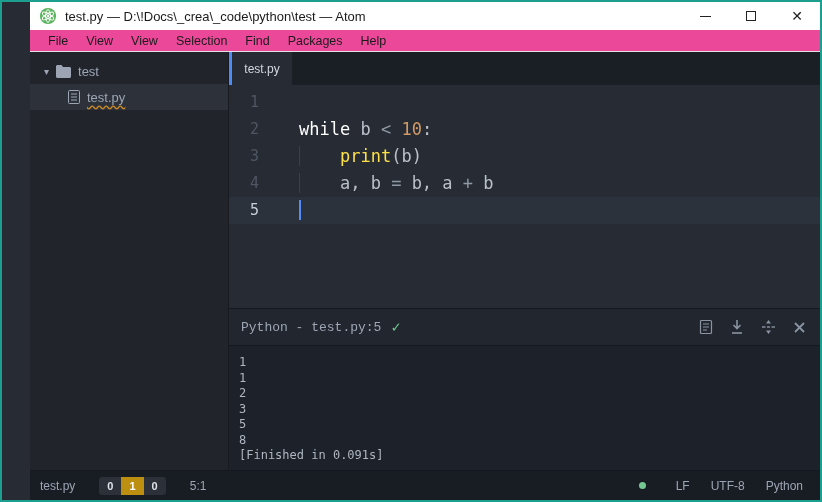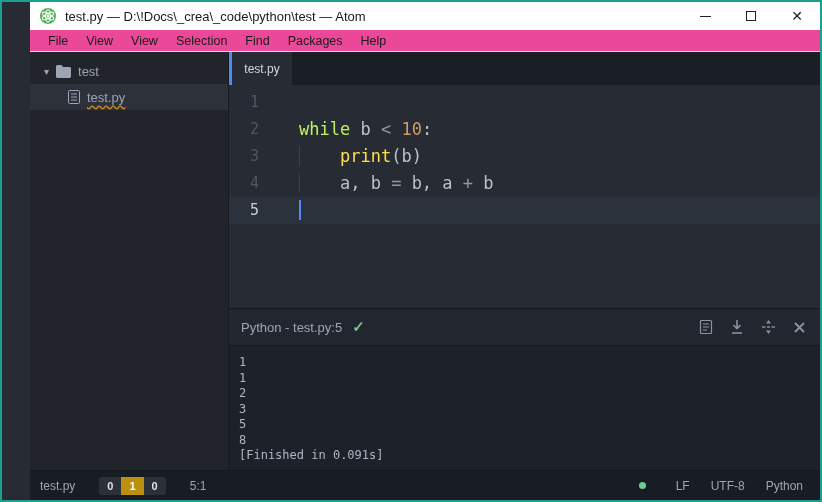--- a/index.html
+++ b/index.html
@@ -39,29 +39,29 @@
   
   .editor { height:223px; flex:0 0 auto; background:#272c34; font-family:"DejaVu Sans Mono", monospace; font-size:17px; padding-top:4px; overflow:hidden; }
   .code-line { display:flex; height:27px; line-height:27px; }
   .code-line.current { background:#2c323c; }
   .gutter { width:50px; flex:0 0 auto; text-align:right; padding-right:20px; color:#4f5663; font-size:15px; }
   .code-line.current .gutter { color:#c7ced8; }
   .code-text { position:relative; white-space:pre; padding-left:20px; color:#b9c0ca; }
   .tok.var  { color:#b9c0ca; }
   .tok.op   { color:#9099a3; }
   .tok.num  { color:#d19a66; }
-  .tok.kw   { color:#bef264;text-align:center; }
+  .tok.kw   { color:#ffffff;text-align:center; }
   .tok.fn   { color:#fde047; }
   .tok.punc { color:#b9c0ca; }
   .tok.lint-underline { text-decoration:underline wavy #cf8c25; text-decoration-skip-ink:none; text-underline-offset:5px; }
   .tok.guide { box-shadow: inset 1px 0 0 #3a414d; }
   .bookmark-dot { position:absolute; left:4px; top:50%; margin-top:-5px; width:10px; height:10px; border-radius:50%; background:#d19a66; }
   .cursor { display:inline-block; width:2px; height:20px; background:#568cf5; vertical-align:middle; margin-top:-3px; }
   
-  .panel-header { height:37px; flex:0 0 auto; background:#22262e; border-top:1px solid #15181e; display:flex; align-items:center; padding:0 14px 0 12px; color:#9da5b4; font-size:13px; }
+  .panel-header { height:37px; flex:0 0 auto; background:#22262e; border-top:1px solid #15181e; display:flex; align-items:center; padding:0 14px 0 12px; color:#9da5b4; font-size:13px;font-family:Liberation Mono, monospace; }
   .panel-check { color:#73c990; font-size:15px; font-weight:bold; margin-left:10px; }
   .panel-icons { margin-left:auto; display:flex; align-items:center; gap:17px; }
   .panel-icon { display:flex; color:#8a93a2; }
   .console { flex:1 1 auto; background:#1d2129; border-top:1px solid #15181e; font-family:"DejaVu Sans Mono", monospace; font-size:12px; line-height:15.5px; color:#aeb6c0; padding:9px 0 0 10px; overflow:hidden; }
   
   .statusbar { height:30px; flex:0 0 auto; background:#181c23; border-top:1px solid #15181e; display:flex; align-items:center; font-size:12px; color:#9da5b4; }
   .sb-file { margin-left:10px; }
   .lint-badges { display:flex; margin-left:24px; border-radius:3px; overflow:hidden; font-weight:bold; font-size:11px; }
   .lint-badge { padding:3px 8px; background:#2b3039; color:#dfe3e8; }
   .lint-badge.warn { background:#bd8f10; color:#ffffff; }

